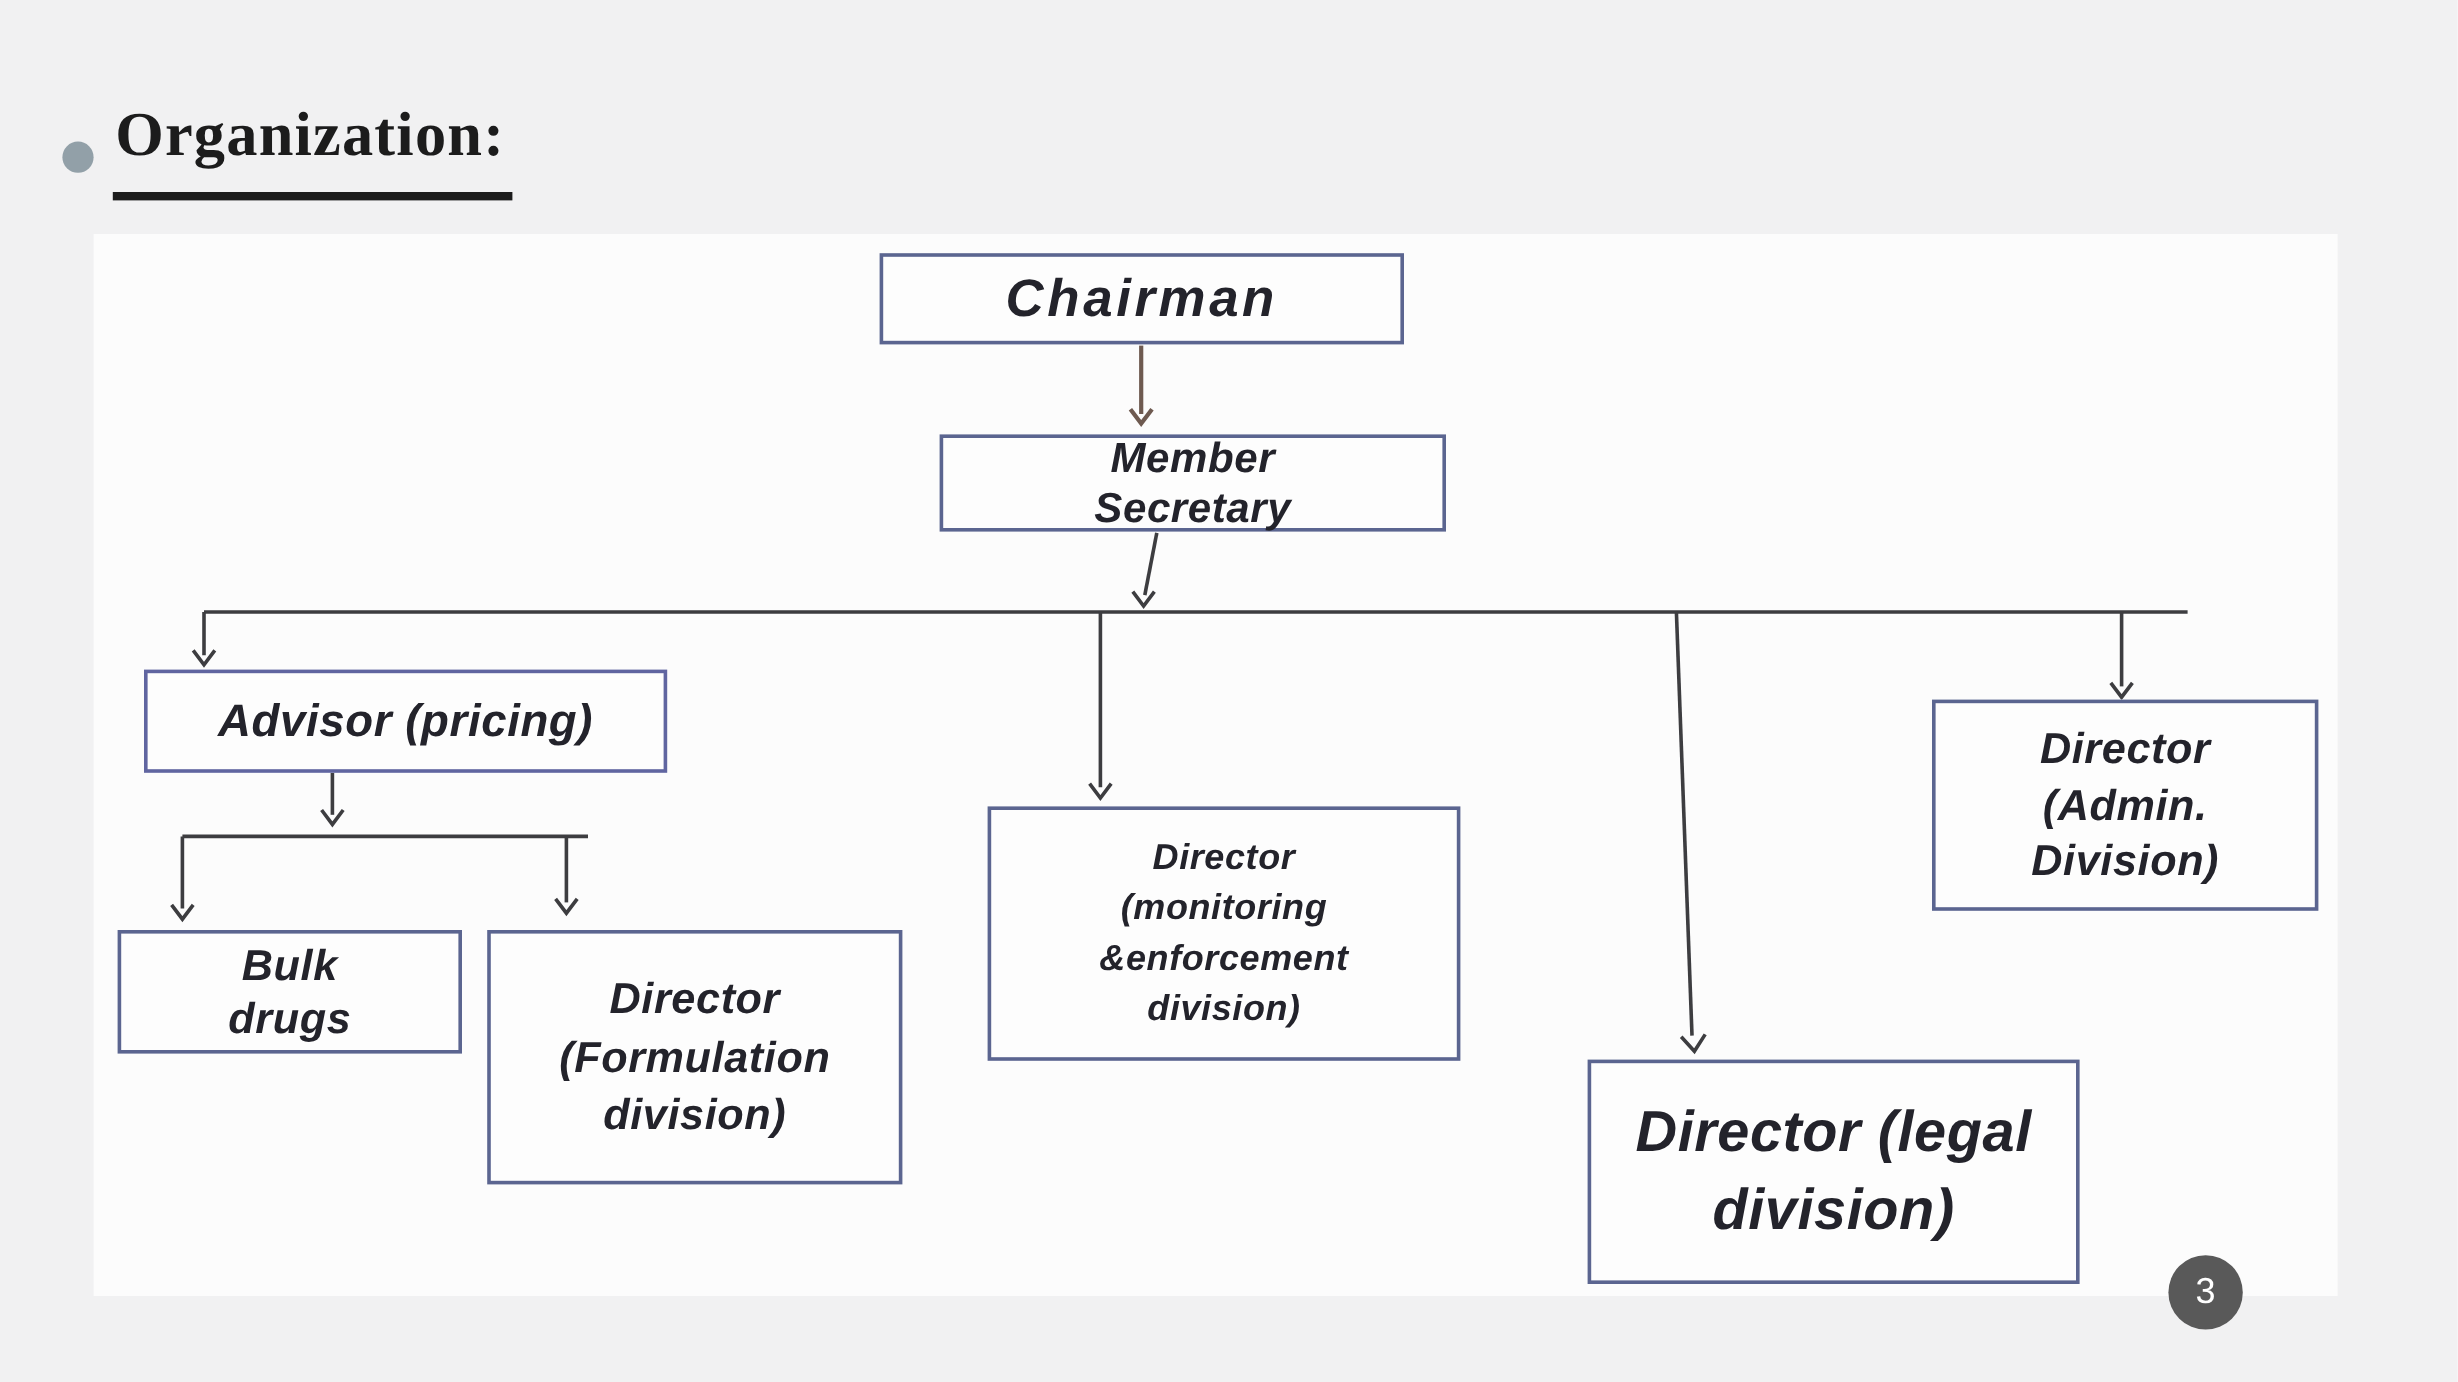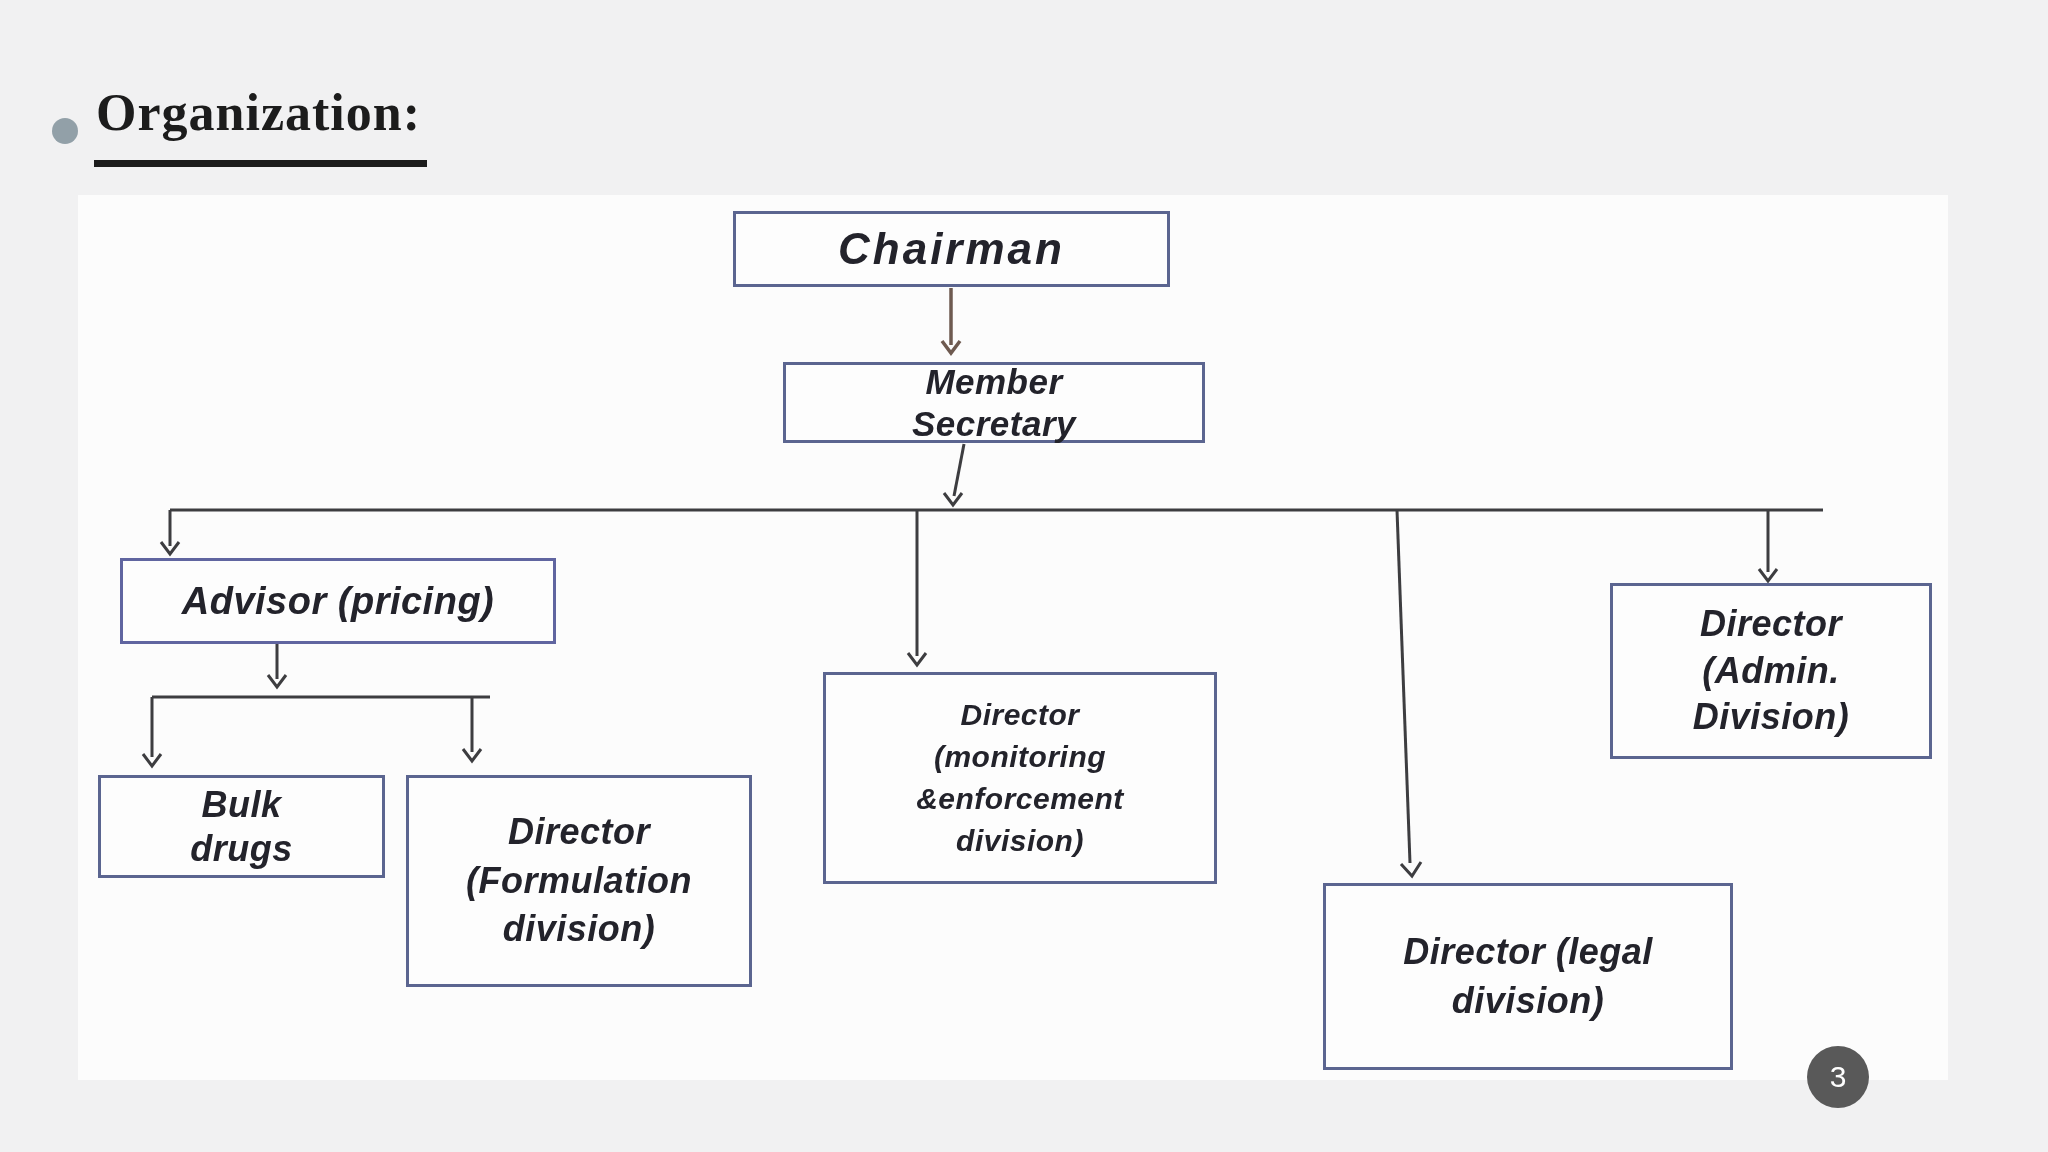--- a/index.html
+++ b/index.html
@@ -69,21 +69,21 @@
     letter-spacing:0.5px;
     line-height:1.28;
     font-style:italic;
   }
   .node-chairman{left:655px;top:16px;width:437px;height:76px;font-size:44px;letter-spacing:3px;}
   .node-member{left:673px;top:167px;width:422px;height:81px;font-size:35px;line-height:1.18;margin-left:32px;}
   .node-advisor{left:20px;top:363px;width:436px;height:86px;font-size:38px;border-color:var(--advisor-border);margin-left:22px;}
   .node-bulk{left:20px;top:580px;width:287px;height:103px;font-size:36px;line-height:1.2;}
   .node-formulation{left:328px;top:580px;width:346px;height:212px;font-size:36px;line-height:1.35;}
   .node-monitoring{left:745px;top:477px;width:394px;height:212px;font-size:30px;line-height:1.4;}
-  .node-legal{left:1245px;top:688px;width:410px;height:187px;font-size:36px;line-height:1.35;}
+  .node-legal{left:1245px;top:688px;width:410px;height:187px;font-size:48px;line-height:1.35;}
   .node-admin{left:1532px;top:388px;width:322px;height:176px;font-size:36px;line-height:1.3;}
   .slide-number{
     position:absolute;
     left:1807px; top:1046px;
     width:62px; height:62px;
     border-radius:50%;
     background:var(--badge-bg);
     color:var(--badge-text);
     font-size:30px;
     display:flex; align-items:center; justify-content:center;

